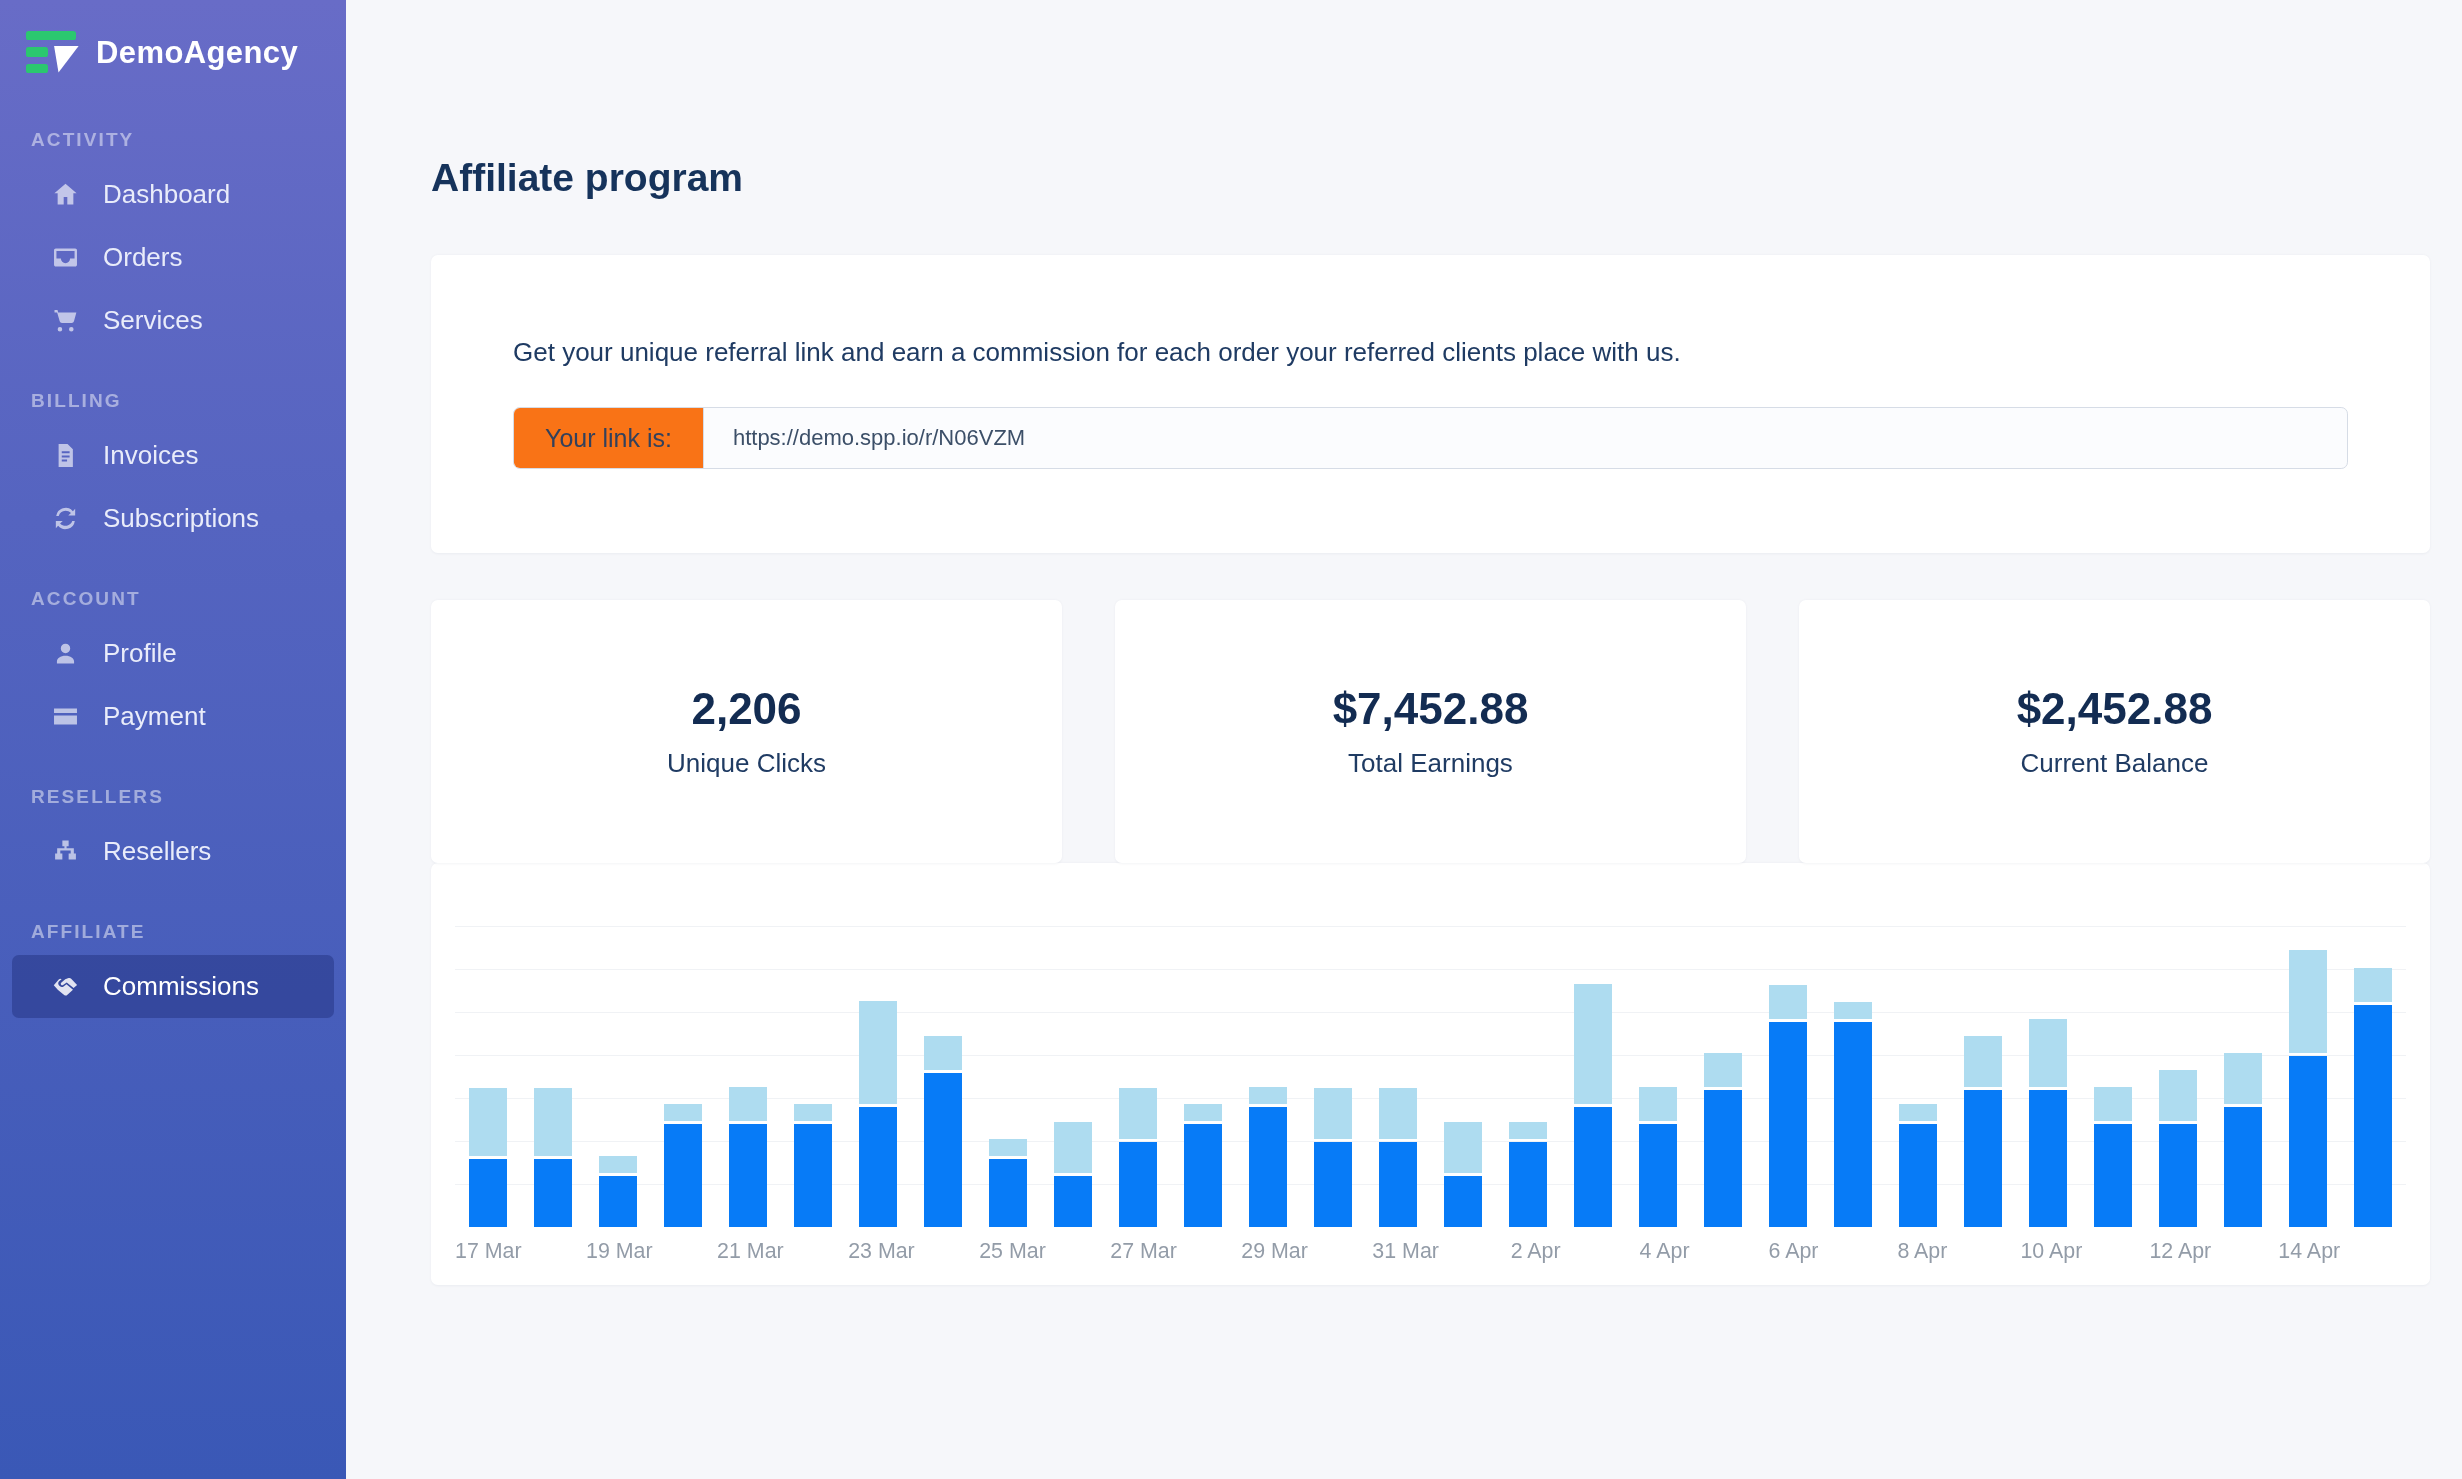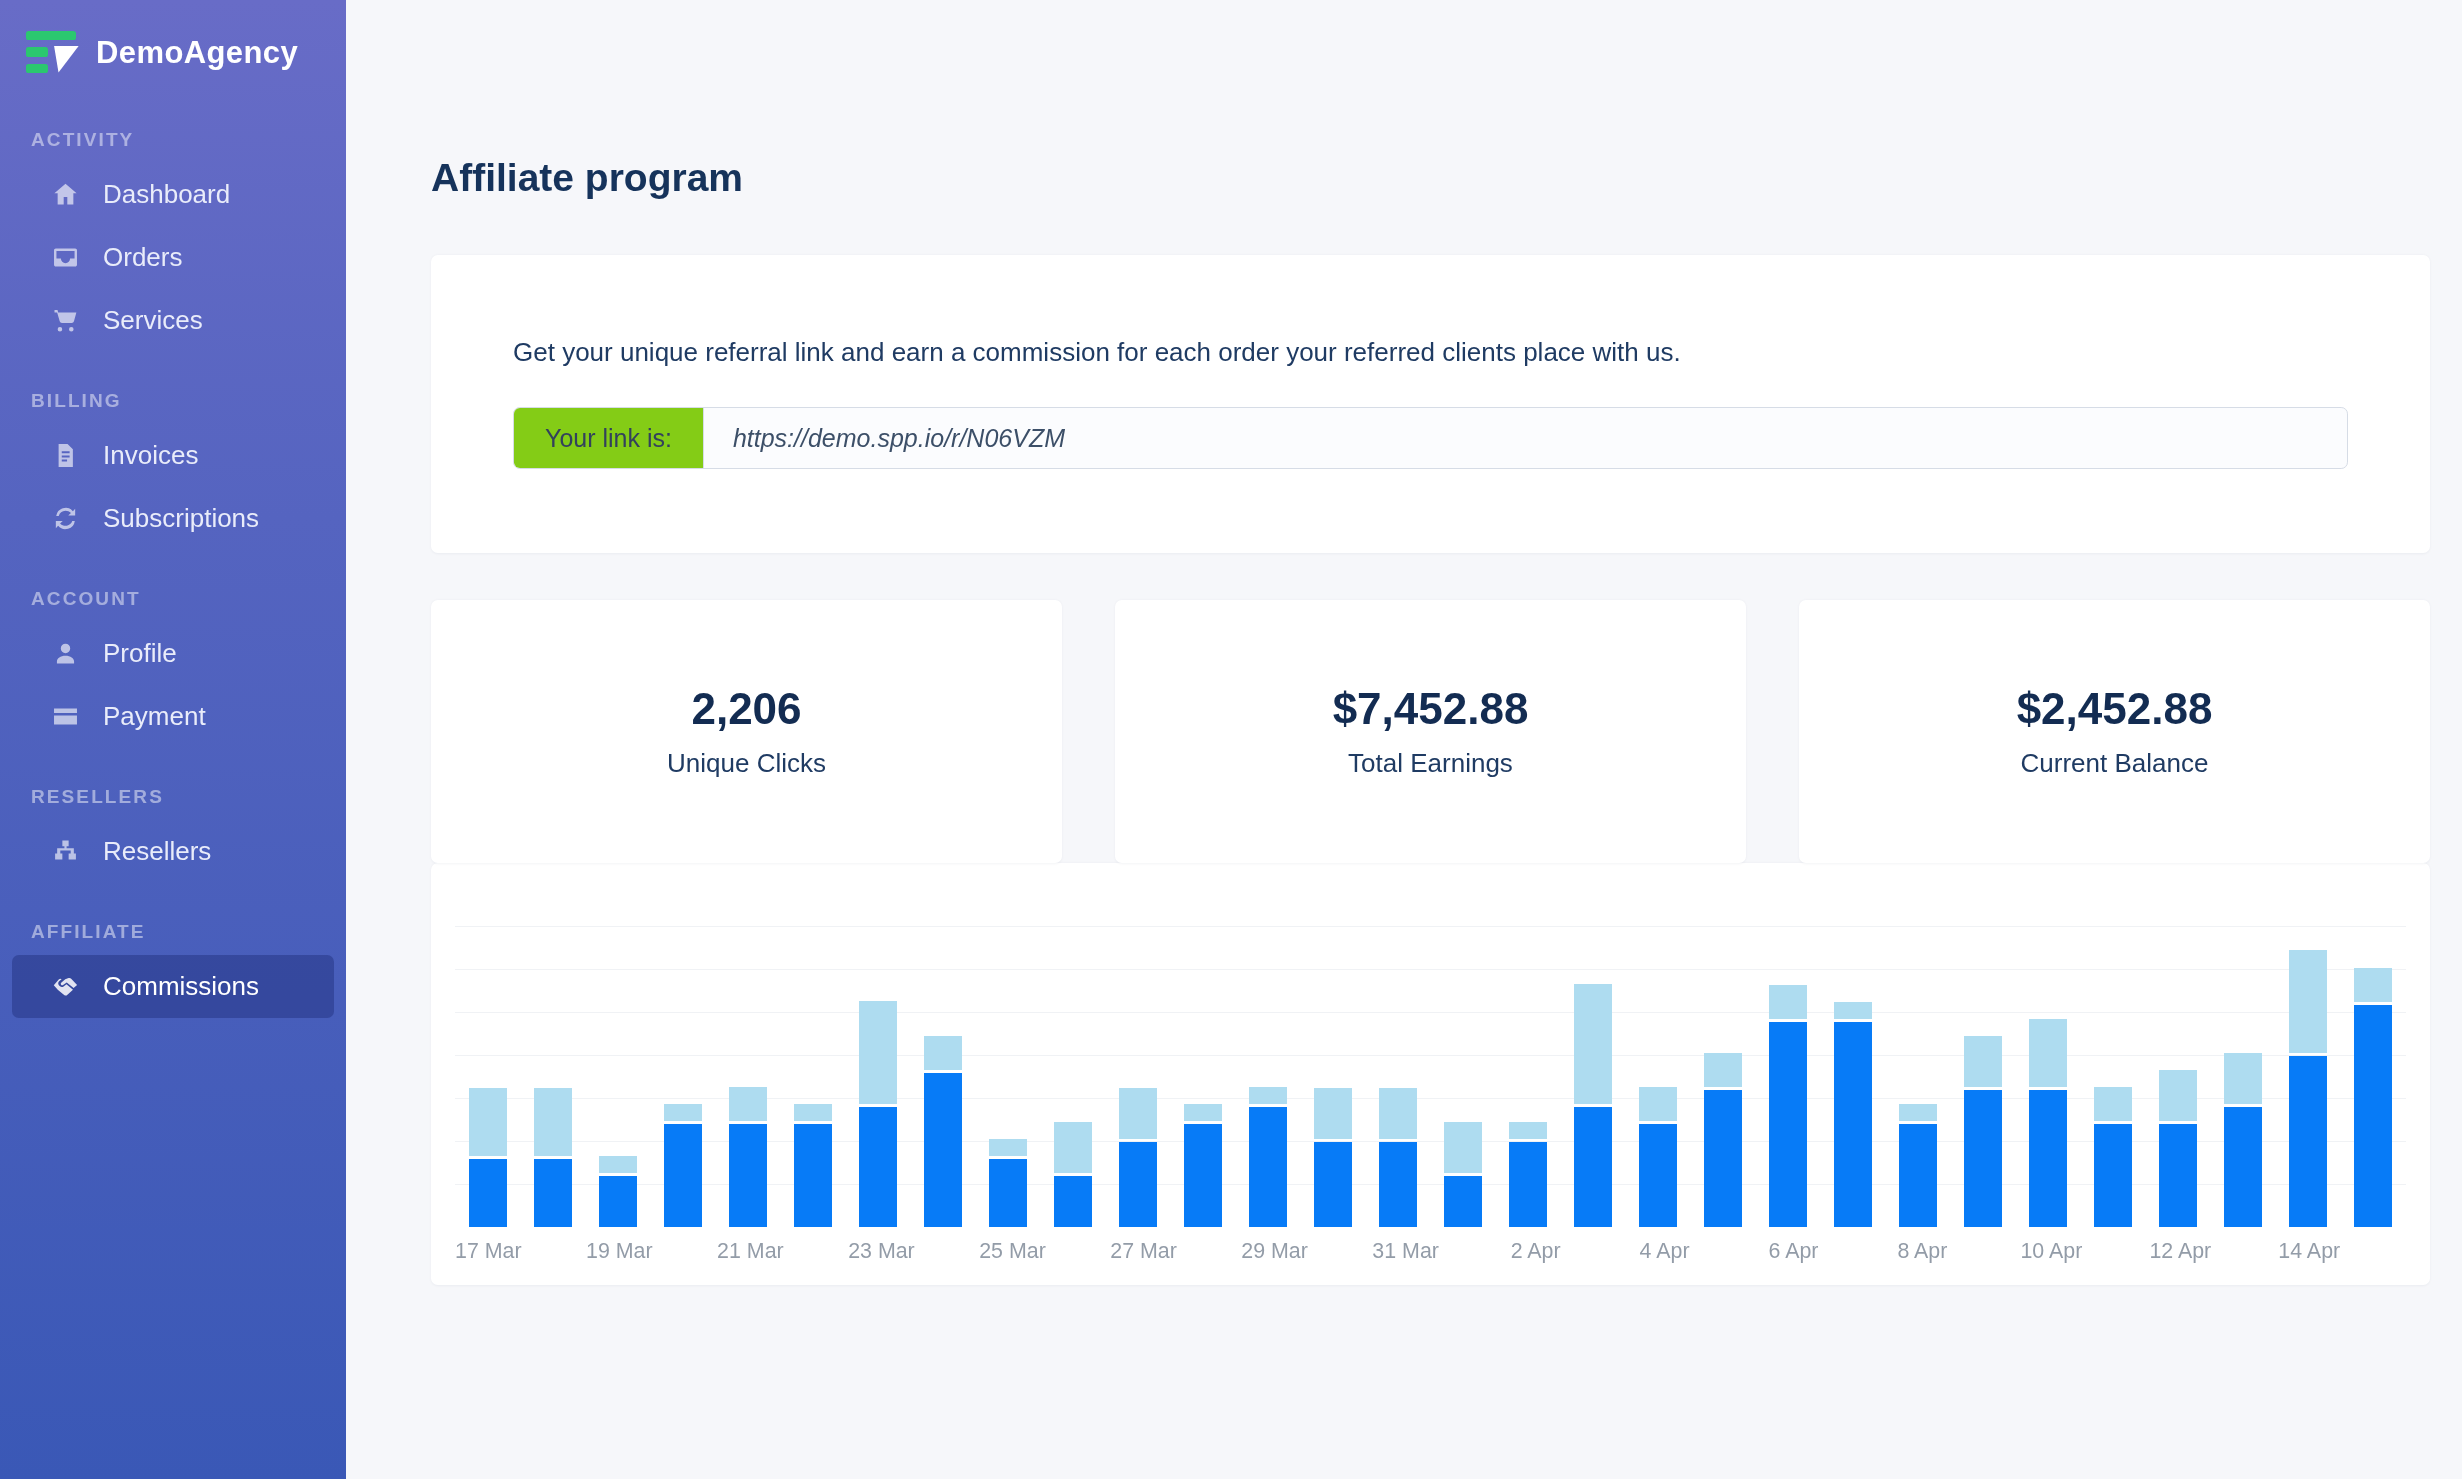--- a/index.html
+++ b/index.html
@@ -69,25 +69,25 @@
   .card { background:#ffffff; border-radius:6.8px; box-shadow:0 0.9px 2.6px rgba(25,39,70,.05); }
 
   .referral-card { padding:82px 82px 84px; margin-bottom:47px; }
   .referral-desc { font-size:26px; color:#1f3b63; margin-bottom:39px; }
   .link-group {
     display:flex; align-items:stretch; height:62px; width:100%;
     border:0.9px solid #d6dce6; border-radius:6.8px; background:#fbfcfe; overflow:hidden;
   }
   .link-label {
     display:flex; align-items:center; padding:0 31px; font-size:25px; color:#33415c;
-    border-right:0.9px solid #d6dce6; background:#84cc16; white-space:nowrap;
+    border-right:0.9px solid #d6dce6; background:#f97316; white-space:nowrap;
   }
   .link-input {
     flex:1; border:none; outline:none; background:transparent; padding:0 29px;
-    font-size:25px; color:#3c4f68; font-family:"Liberation Sans",sans-serif;font-style:italic;
+    font-size:22px; color:#3c4f68; font-family:"Liberation Sans",sans-serif;
   }
 
   .stats-row { display:flex; gap:53px; margin-bottom:0; }
   .stat-card { flex:1; height:263px; display:flex; flex-direction:column; align-items:center; justify-content:center; }
   .stat-value { font-size:44px; font-weight:700; color:#132c52; }
   .stat-label { margin-top:13.7px; font-size:26px; color:#1f3b63; }
 
   .traffic-title { font-size:29px; font-weight:700; color:#16335b; margin:82px 0 39px; }
 
   .chart-card { padding:22px 24px 19px; }

